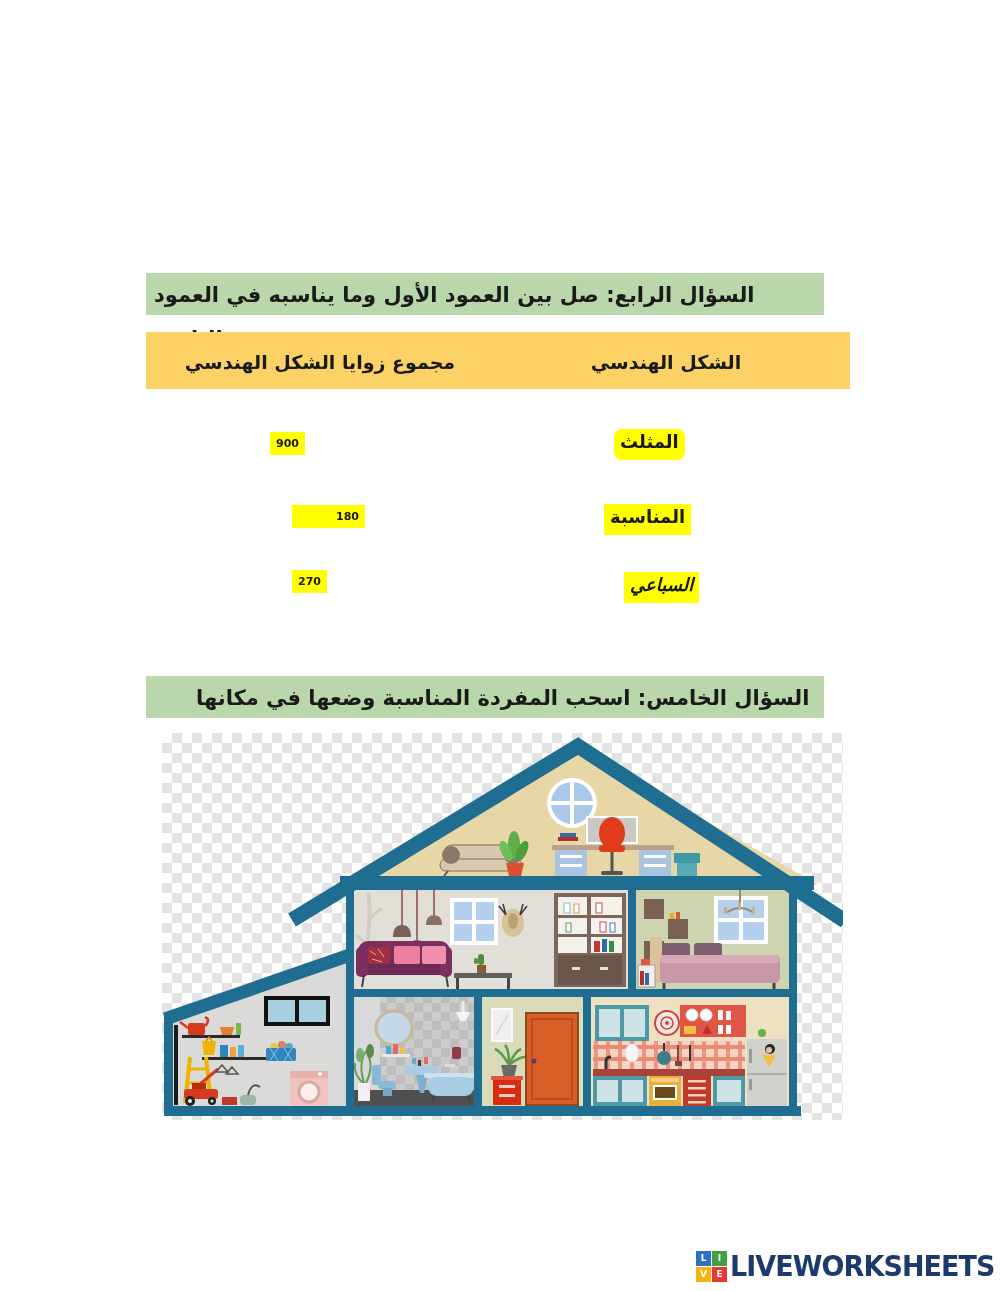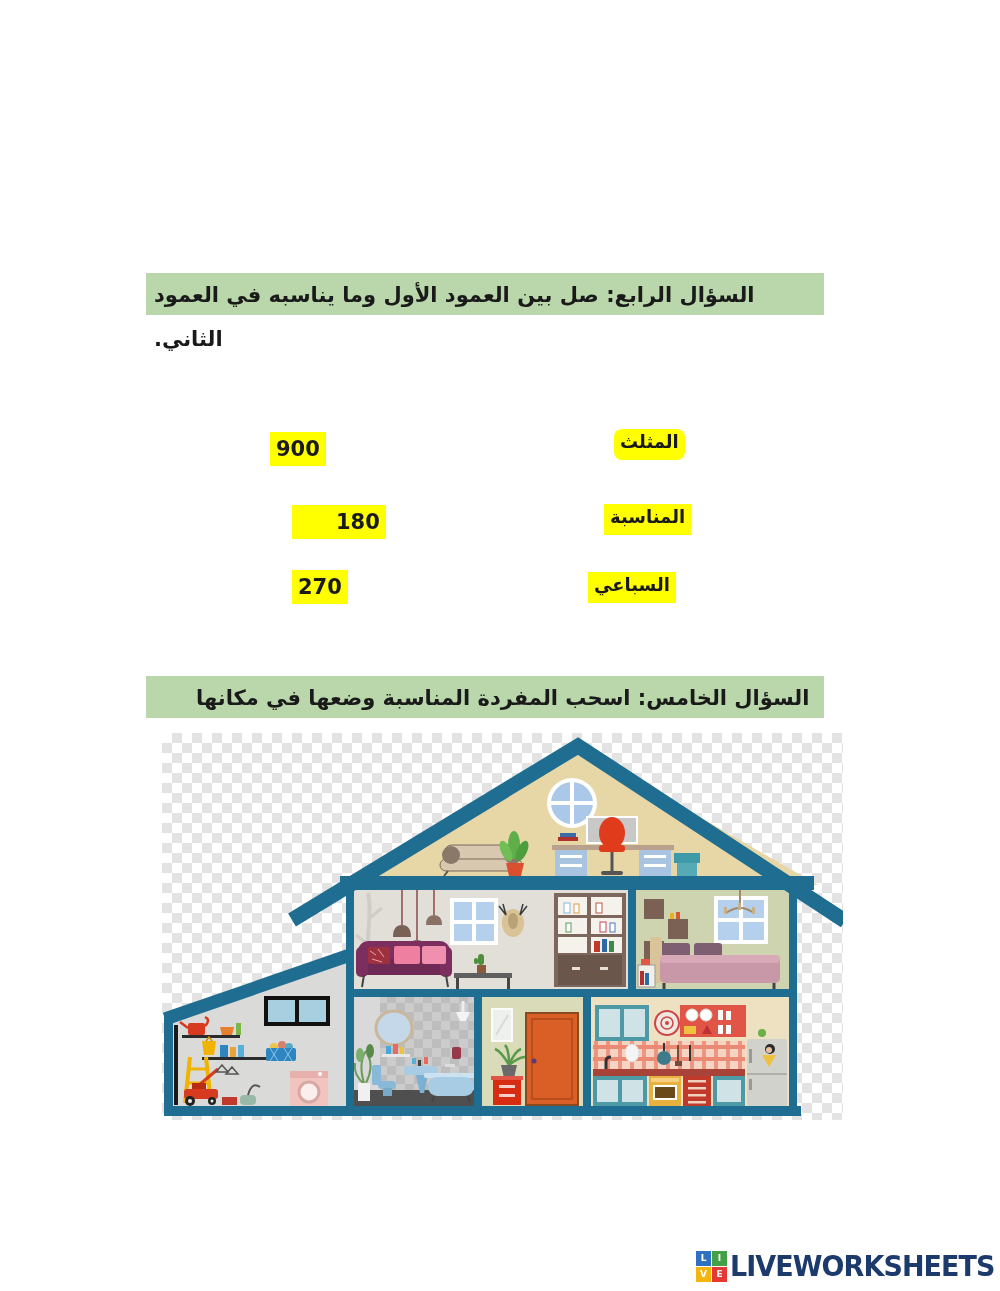--- a/index.html
+++ b/index.html
@@ -14,25 +14,25 @@
 
   
   .thead{position:absolute;left:146px;top:332px;width:704px;height:57px;background:#fcd267;}
   .thead .col{position:absolute;top:0;height:57px;line-height:60px;text-align:center;
               font-size:19px;font-weight:bold;direction:rtl;}
   .col-left{left:34px;width:280px;}
   .col-right{left:380px;width:280px;}
 
   
   .hl{position:absolute;background:#ffff00;font-weight:bold;cursor:pointer;}
-  .hl.num{font-size:21px;padding:5px 6px;font-family:"DejaVu Sans",sans-serif;}
+  .hl.num{font-size:11px;padding:5px 6px;font-family:"DejaVu Sans",sans-serif;}
   .hl.word{font-size:18px;padding:2px 6px 8px 6px;direction:rtl;}
   #v0{left:270px;top:432px;} #s0{left:614px;top:429px;border-radius:8px;}
   #v1{left:292px;top:505px;padding-left:44px;} #s1{left:604px;top:504px;}
-  #v2{left:292px;top:570px;} #s2{left:588px;top:572px;}
+  #v2{left:292px;top:570px;} #s2{left:624px;top:572px;font-style:italic;}
 
   
   .image-area{position:absolute;left:162px;top:733px;width:681px;height:387px;
     background-color:#ffffff;
     background-image:
       linear-gradient(45deg,#e3e3e3 25%,transparent 25%,transparent 75%,#e3e3e3 75%),
       linear-gradient(45deg,#e3e3e3 25%,transparent 25%,transparent 75%,#e3e3e3 75%);
     background-size:20px 20px;background-position:0 0,10px 10px;}
   .image-area svg{position:absolute;left:0;top:0;}
 
@@ -47,20 +47,24 @@
 </style>
 </head>
 <body>
 
 <div class="page">
 
   <div class="bar" id="q4bar">
     <span>السؤال الرابع: صل بين العمود الأول وما يناسبه في العمود الثاني.</span>
   </div>
 
+  <div class="thead">
+    <div class="col col-left">مجموع زوايا الشكل الهندسي</div>
+    <div class="col col-right">الشكل الهندسي</div>
+  </div>
 
   <span class="hl num" id="v0">900</span>
   <span class="hl word" id="s0">المثلث</span>
   <span class="hl num" id="v1">180</span>
   <span class="hl word" id="s1">المناسبة</span>
   <span class="hl num" id="v2">270</span>
   <span class="hl word" id="s2">السباعي</span>
 
   <div class="bar" id="q5bar">
     <span>السؤال الخامس: اسحب المفردة المناسبة وضعها في مكانها المناسب.</span>

